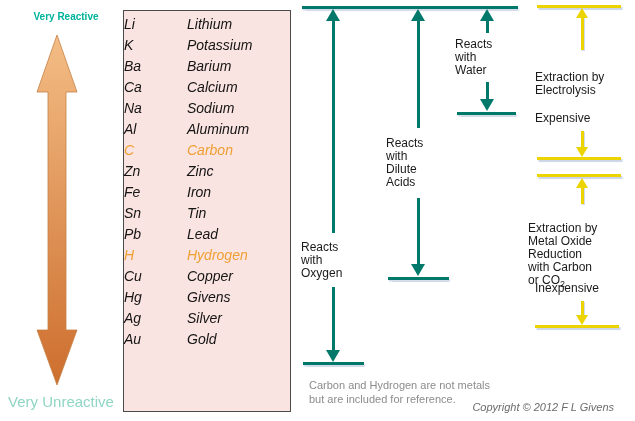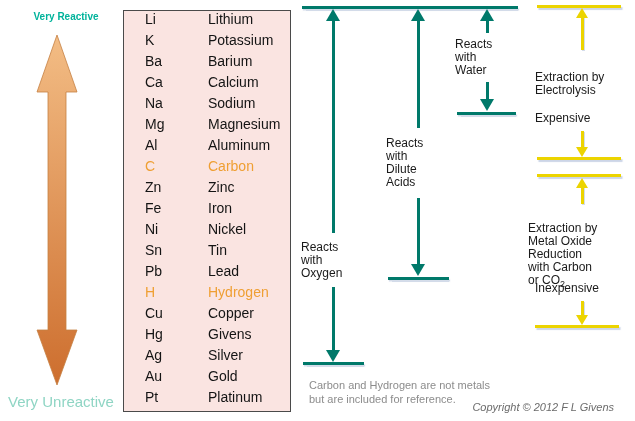--- a/index.html
+++ b/index.html
@@ -9,22 +9,22 @@
     --text-dark:#1a1a1a; --note-gray:#8c8c8c; --copyright-gray:#6b6b6b;
   }
   html,body{margin:0;padding:0;background:#fff;}
   #canvas{position:relative;width:635px;height:421px;background:#ffffff;overflow:hidden;
           font-family:"Liberation Sans",sans-serif;color:var(--text-dark);}
   .abs{position:absolute;}
   .vr-label{font-size:10px;font-weight:bold;color:var(--teal-bright);text-align:center;}
   .vu-label{font-size:15px;color:var(--teal-light);text-align:center;}
   .el-box{background:var(--box-fill);border:1.5px solid var(--box-border);box-sizing:border-box;}
   .el-list{position:absolute;left:0;top:0;right:0;}
-  .el-row{display:flex;align-items:flex-start;height:21px;padding-left:21px;
-          font-size:14px;color:#141414;}
+  .el-row{display:flex;align-items:flex-end;height:21px;padding-left:0;
+          font-size:14px;font-style:italic;color:#141414;}
   .el-row .sym{width:63px;flex:0 0 63px;}
   .el-row.hl .sym,.el-row.hl .nm{color:var(--element-highlight);}
   .hbar{position:absolute;height:2.5px;background:var(--teal-dark);
         box-shadow:1px 1.5px 1px rgba(175,190,215,.55);}
   .vseg{position:absolute;width:2.5px;background:var(--teal-dark);}
   .tri-up{position:absolute;width:0;height:0;border-left:7px solid transparent;
           border-right:7px solid transparent;border-bottom:12px solid var(--teal-dark);}
   .tri-down{position:absolute;width:0;height:0;border-left:7px solid transparent;
           border-right:7px solid transparent;border-top:12px solid var(--teal-dark);}
   .yline-h{position:absolute;height:3px;background:var(--yellow);
@@ -77,44 +77,36 @@
         </div>
         <div class="el-row">
           <span class="sym">Ca</span>
           <span class="nm">Calcium</span>
         </div>
         <div class="el-row">
           <span class="sym">Na</span>
           <span class="nm">Sodium</span>
         </div>
         <div class="el-row">
-          <span class="sym">Mg</span>
-          <span class="nm">Magnesium</span>
-        </div>
-        <div class="el-row">
           <span class="sym">Al</span>
           <span class="nm">Aluminum</span>
         </div>
         <div class="el-row hl">
           <span class="sym">C</span>
           <span class="nm">Carbon</span>
         </div>
         <div class="el-row">
           <span class="sym">Zn</span>
           <span class="nm">Zinc</span>
         </div>
         <div class="el-row">
           <span class="sym">Fe</span>
           <span class="nm">Iron</span>
         </div>
         <div class="el-row">
-          <span class="sym">Ni</span>
-          <span class="nm">Nickel</span>
-        </div>
-        <div class="el-row">
           <span class="sym">Sn</span>
           <span class="nm">Tin</span>
         </div>
         <div class="el-row">
           <span class="sym">Pb</span>
           <span class="nm">Lead</span>
         </div>
         <div class="el-row hl">
           <span class="sym">H</span>
           <span class="nm">Hydrogen</span>
@@ -127,24 +119,20 @@
           <span class="sym">Hg</span>
           <span class="nm">Givens</span>
         </div>
         <div class="el-row">
           <span class="sym">Ag</span>
           <span class="nm">Silver</span>
         </div>
         <div class="el-row">
           <span class="sym">Au</span>
           <span class="nm">Gold</span>
-        </div>
-        <div class="el-row">
-          <span class="sym">Pt</span>
-          <span class="nm">Platinum</span>
         </div>
       </div>
   </div>
 
   <div class="hbar" style="left:302px;top:6px;width:216px;"></div>
 
   <div>
     <div class="tri-up" style="left:326px;top:9px;"></div>
     <div class="vseg" style="left:332px;top:19px;height:214px;"></div>
     <div class="lbl" style="left:301px;top:241px;width:64px;">Reacts

